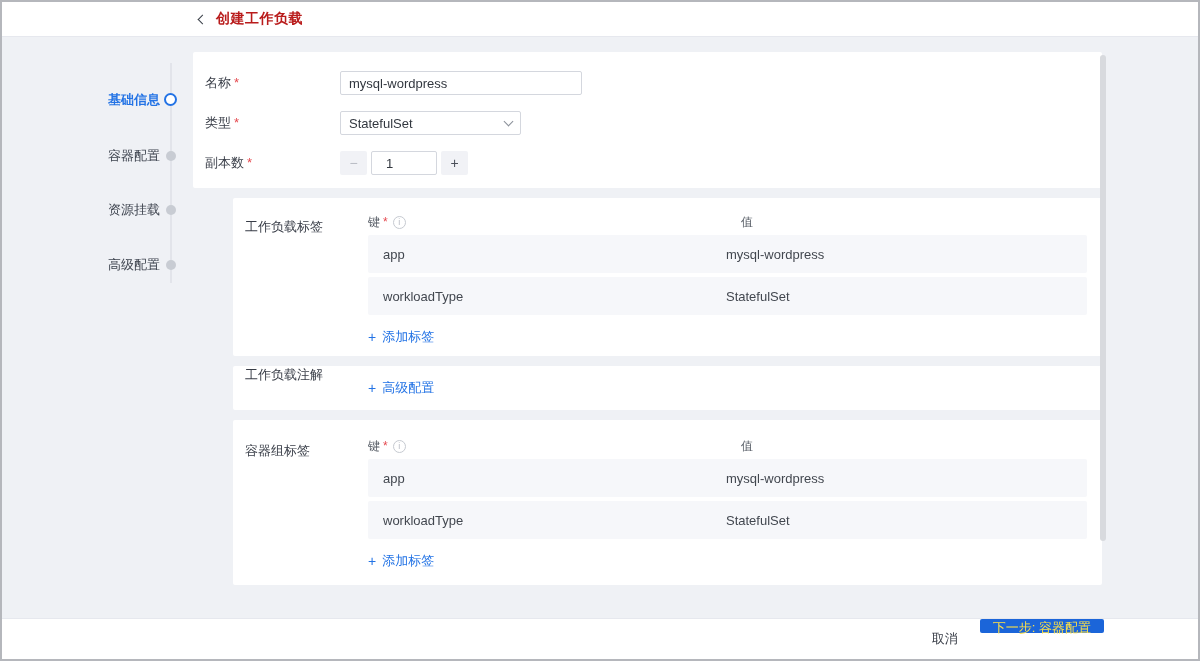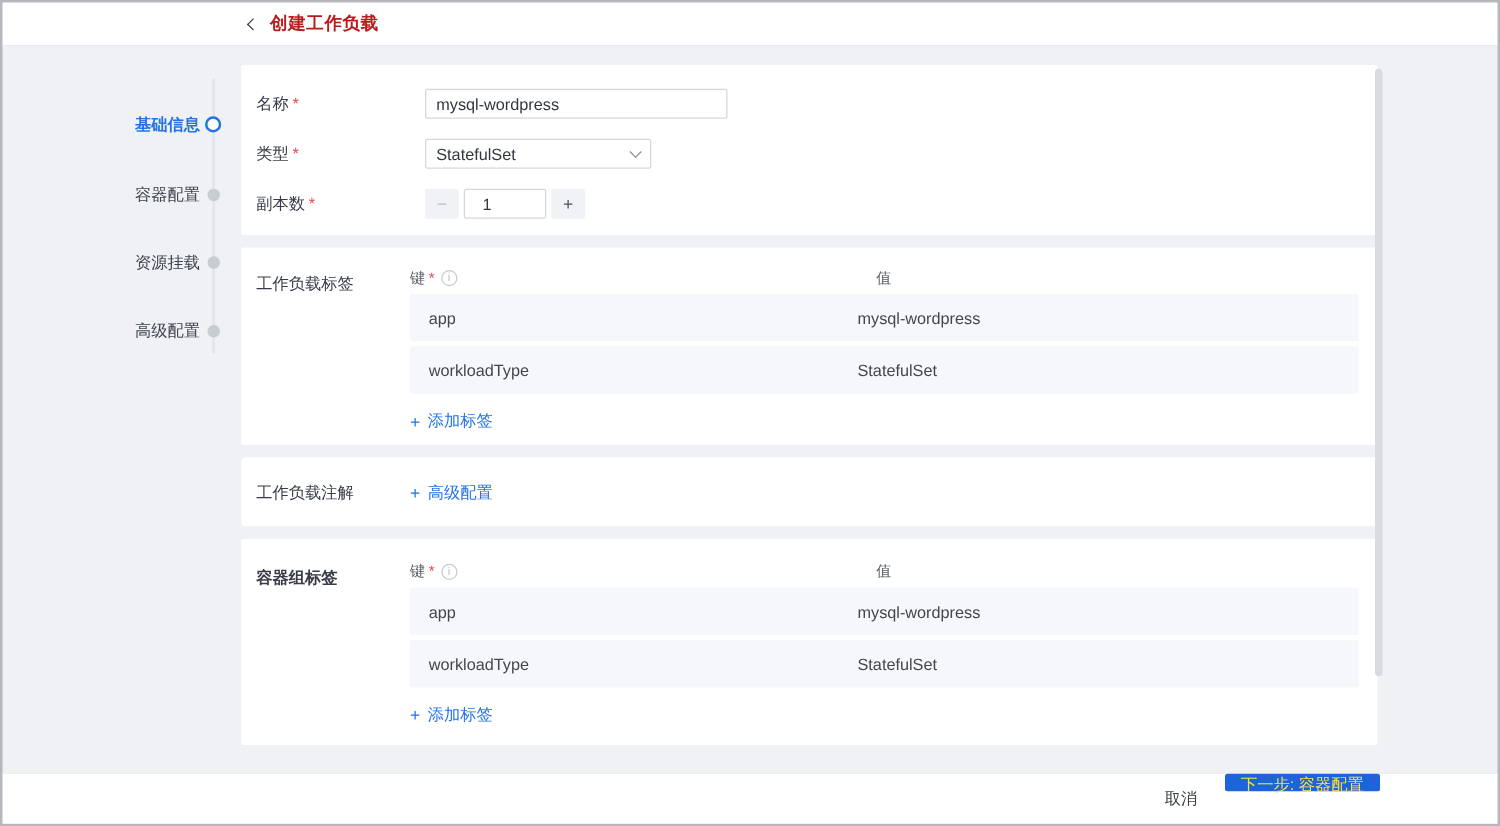--- a/index.html
+++ b/index.html
@@ -87,28 +87,28 @@
   }
   .stepper-btn.minus{ color:#b8bcc4; }
   .stepper-btn.plus{ color:#4a4f59; }
   .stepper-input{
     width:66px; height:24px; border:1px solid #d4d7de; border-radius:2px;
     margin:0 4px; padding-left:14px; font-size:13px; color:#32373f; outline:none;
     font-family:"Liberation Sans","DejaVu Sans",sans-serif;
   }
 
   
-  .panel-section{ display:flex; }
+  .panel-section{ display:flex;margin-left:40px; }
   .panel-labels{ height:158px; }
   .panel-pod-labels{ height:165px; }
   .section-label{
     width:135px; flex:0 0 auto; padding:20px 0 0 12px;
     font-size:13px; color:#383d47; white-space:nowrap;
   }
-  .panel-pod-labels .section-label{ padding-top:22px;font-weight:bold; }
+  .panel-pod-labels .section-label{ padding-top:22px; }
   .kv-table{ flex:1; margin-right:15px; padding-top:14px; }
   .panel-pod-labels .kv-table{ padding-top:16px; }
   .kv-header{ display:flex; height:20px; align-items:center; margin-bottom:3px; }
   .kv-header .kv-h-key{ width:373px; font-size:12px; color:#555b64; display:flex; align-items:center; }
   .kv-header .kv-h-val{ flex:1; font-size:12px; color:#555b64; }
   .info-icon{
     width:13px; height:13px; border:1px solid #c6cad1; border-radius:50%;
     display:inline-flex; align-items:center; justify-content:center;
     font-size:9px; color:#b9bdc5; margin-left:5px; cursor:pointer;
     font-style:normal;
@@ -119,21 +119,21 @@
   }
   .kv-key{ width:358px; padding-left:15px; font-size:13px; color:#42474f; }
   .kv-val{ flex:1; font-size:13px; color:#42474f; }
   .add-link{
     display:inline-flex; align-items:center; margin-top:9px;
     font-size:13px; color:#2373e5; cursor:pointer;
   }
   .add-link .plus-glyph{ font-size:14px; margin-right:6px; }
 
   
-  .panel-annotations{ height:55px; display:flex; align-items:center; }
+  .panel-annotations{ height:44px; display:flex; }
   .panel-annotations .section-label{ padding-top:0; }
   .panel-annotations .add-link{ margin-top:0; }
 
   
   .scrollbar-thumb{
     position:absolute; left:1098px; top:18px; width:6px; height:486px;
     background:#d8dade; border-radius:3px; cursor:pointer;
   }
 
   

